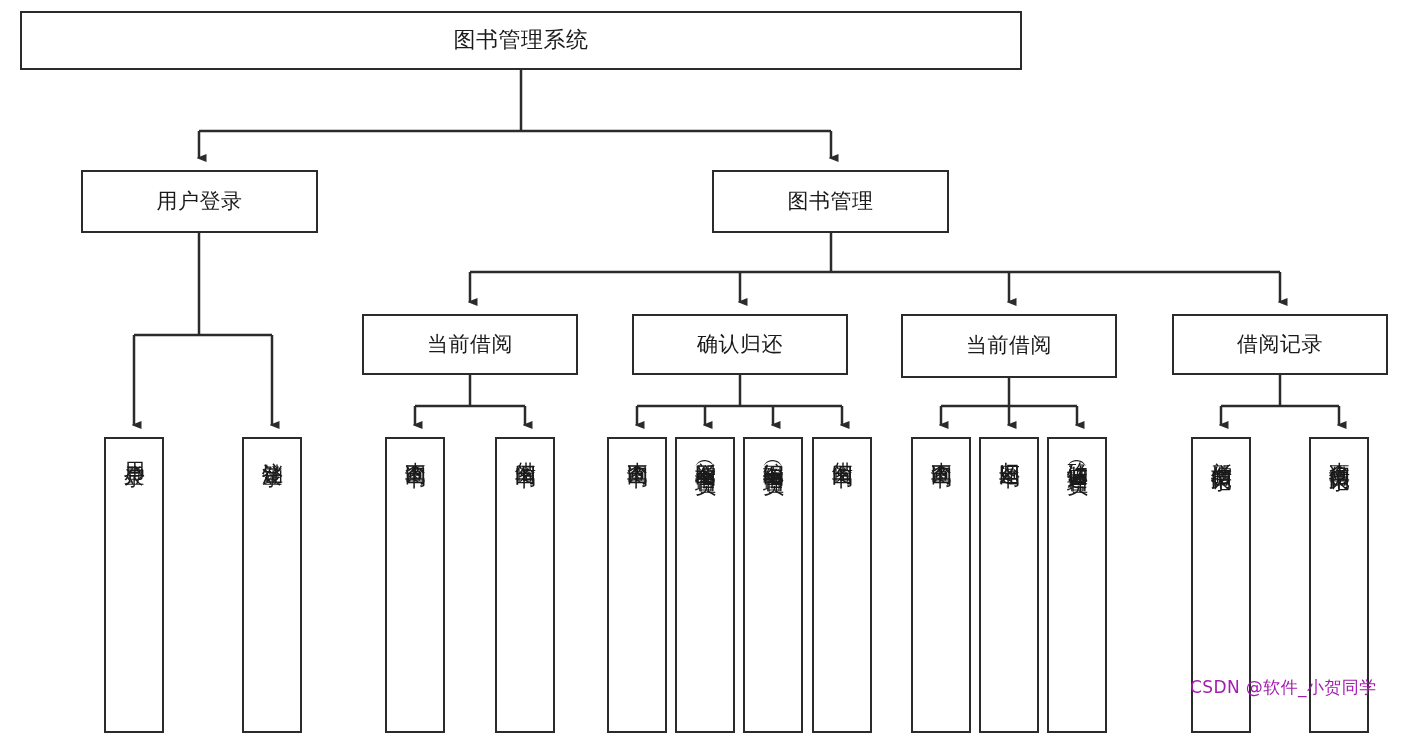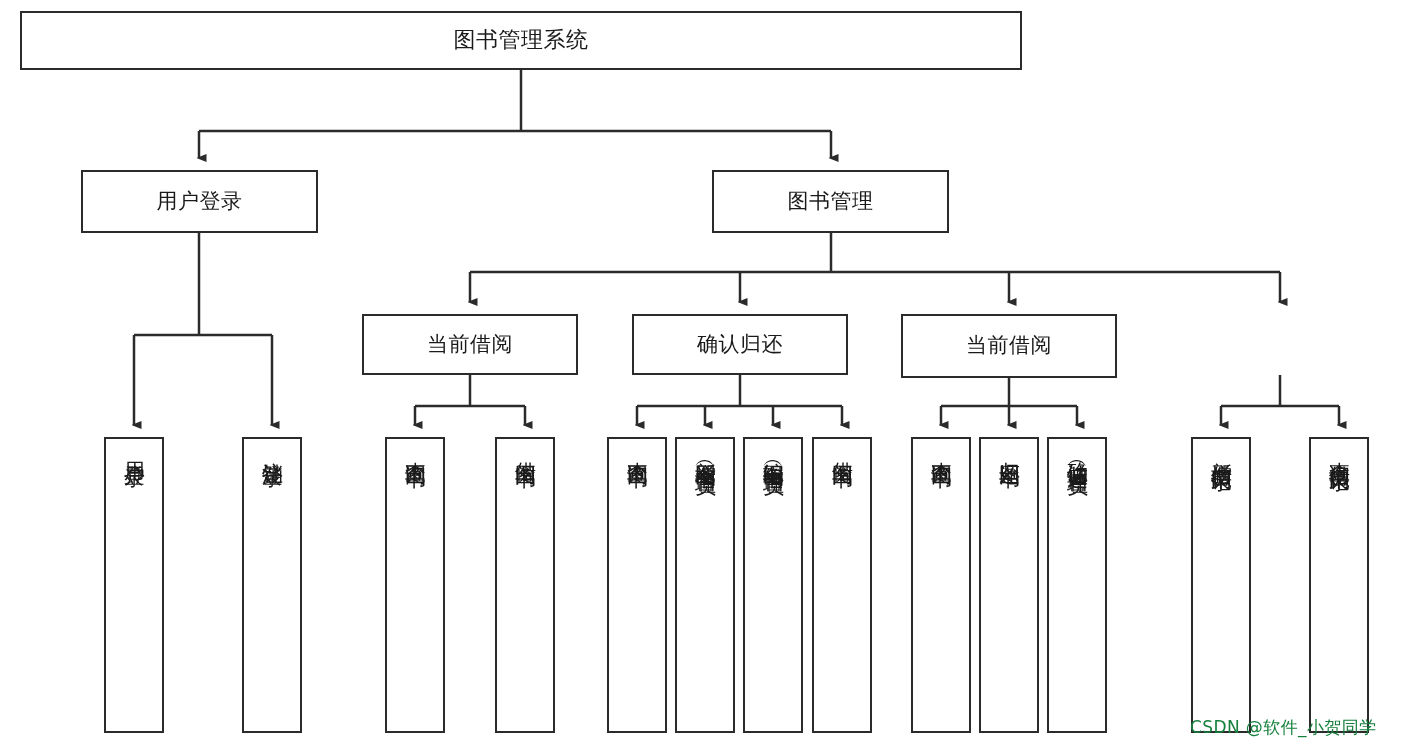--- a/index.html
+++ b/index.html
@@ -56,23 +56,23 @@
     writing-mode: vertical-rl;
     text-orientation: upright;
     font-size: 21px;
     letter-spacing: 2px;
     line-height: 1;
     margin: 0 auto;
   }
   .watermark {
     position: absolute;
     left: 1190px;
-    top: 716px;
+    top: 676px;
     font-size: 17px;
-    color: #15803d;
+    color: #a21caf;
     z-index: 5;
     white-space: nowrap;
     letter-spacing: 0.4px;
   }
 </style>
 </head>
 <body>
 
 <div id="canvas">
 
@@ -139,20 +139,23 @@
 
   <div class="node horiz" style="left:362px; top:314px; width:216px; height:61px;">
     <span class="node-label">当前借阅</span>
   </div>
   <div class="node horiz" style="left:632px; top:314px; width:216px; height:61px;">
     <span class="node-label">确认归还</span>
   </div>
   <div class="node horiz" style="left:901px; top:314px; width:216px; height:64px;">
     <span class="node-label">当前借阅</span>
   </div>
+  <div class="node horiz" style="left:1172px; top:314px; width:216px; height:61px;">
+    <span class="node-label">借阅记录</span>
+  </div>
 
   <div class="node vert" style="left:104px; top:437px; width:60px; height:296px;">
     <span class="node-label">用户登录</span>
   </div>
   <div class="node vert" style="left:242px; top:437px; width:60px; height:296px;">
     <span class="node-label">注销登录</span>
   </div>
 
   <div class="node vert" style="left:385px; top:437px; width:60px; height:296px;">
     <span class="node-label">查询图书</span>

